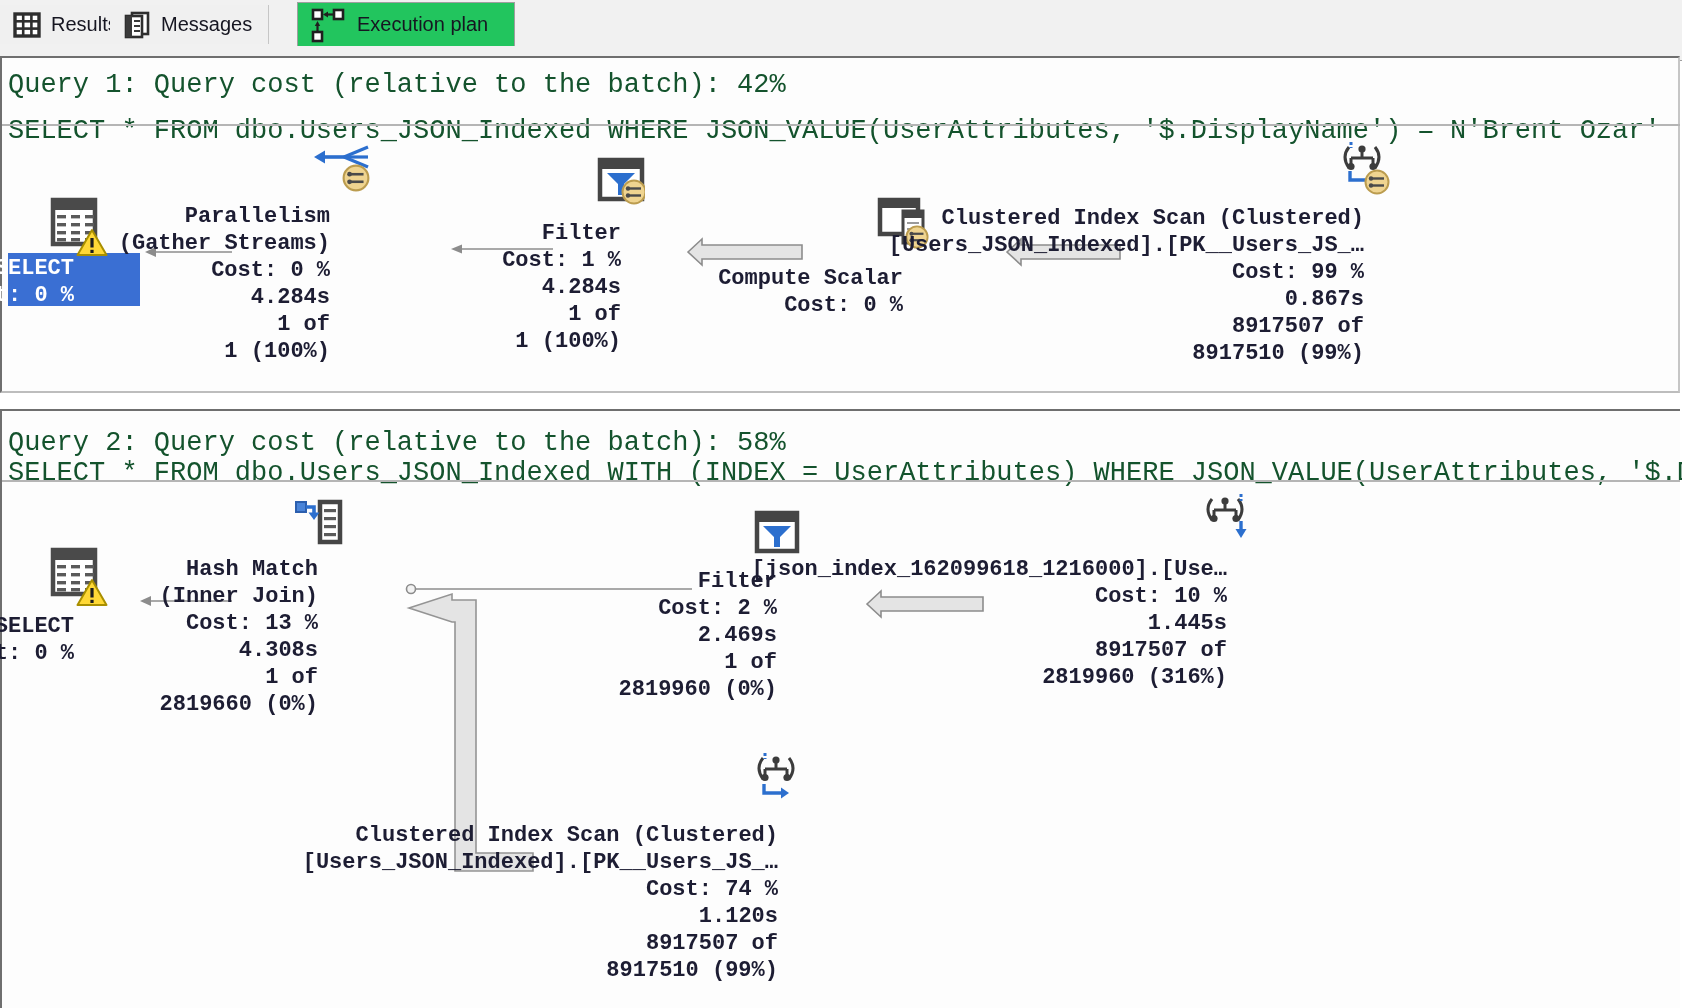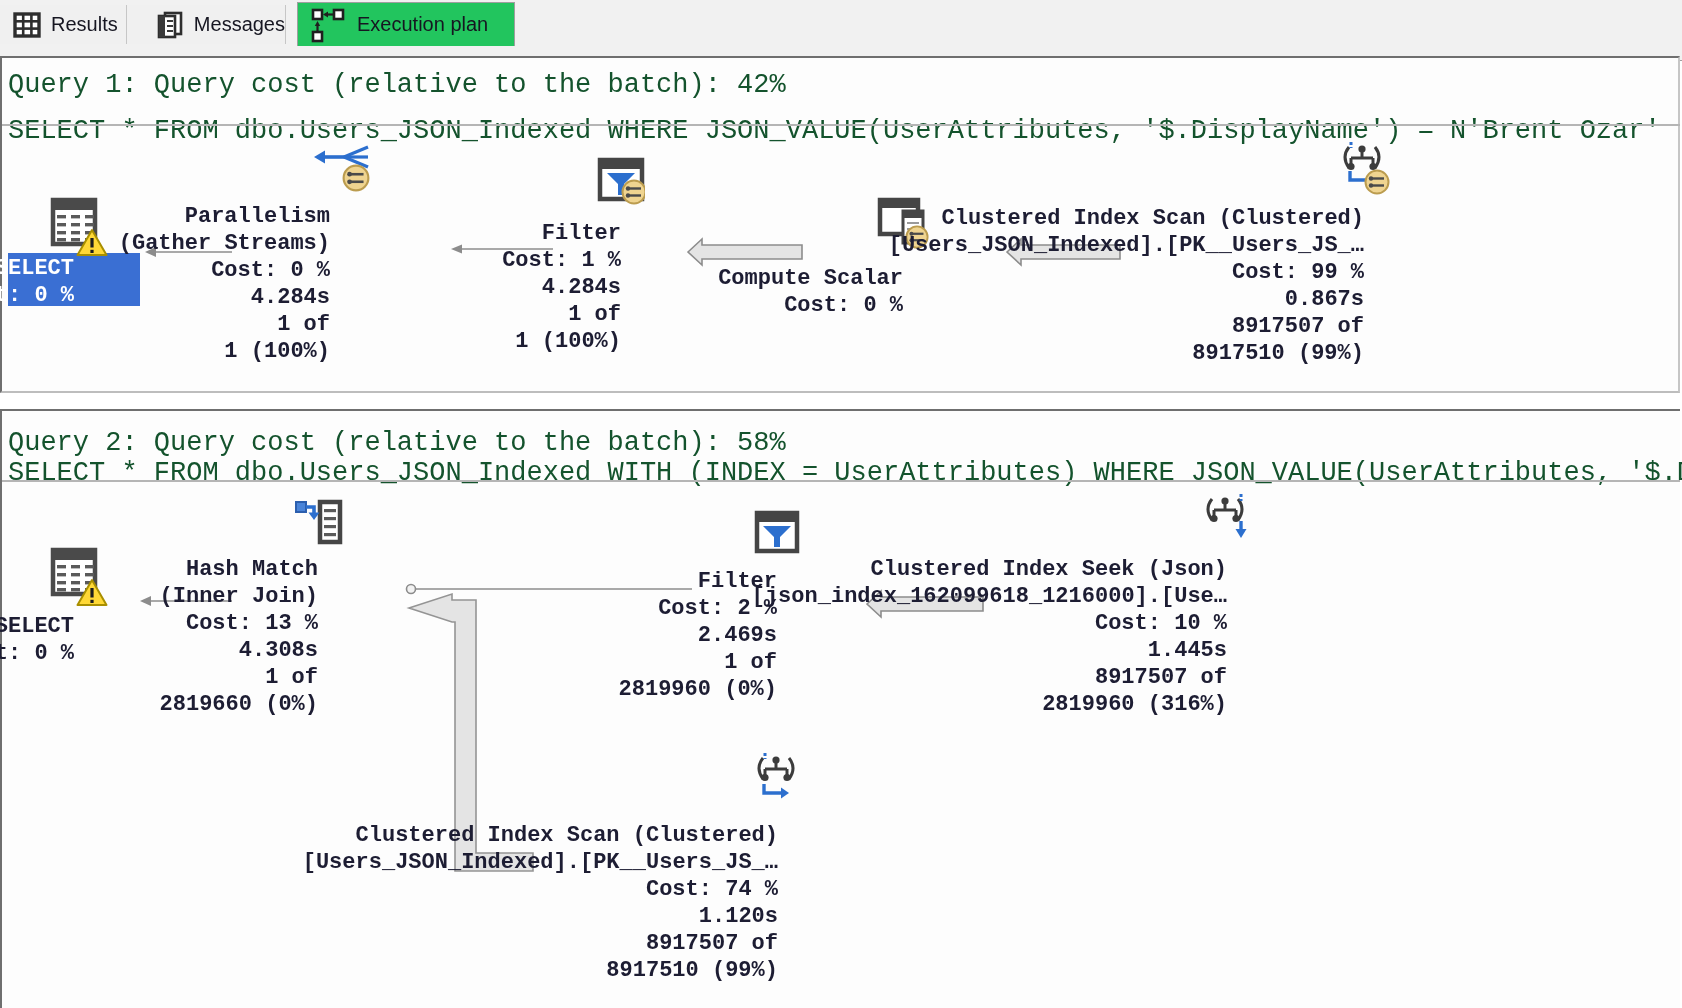--- a/index.html
+++ b/index.html
@@ -64,21 +64,21 @@
       <svg width="28" height="26" viewBox="0 0 28 26">
         <rect x="2" y="2" width="24" height="22" fill="#ffffff" stroke="#2e2e2e" stroke-width="3.4"></rect>
         <line x1="10.2" y1="2" x2="10.2" y2="24" stroke="#2e2e2e" stroke-width="2.6"></line>
         <line x1="18.4" y1="2" x2="18.4" y2="24" stroke="#2e2e2e" stroke-width="2.6"></line>
         <line x1="2" y1="9.3" x2="26" y2="9.3" stroke="#2e2e2e" stroke-width="2.6"></line>
         <line x1="2" y1="16.6" x2="26" y2="16.6" stroke="#2e2e2e" stroke-width="2.6"></line>
       </svg>
     </span>
     <span class="tab-label" style="margin-left:10px;">Results</span>
   </div>
-  <div class="tab" style="left:127px;width:159px;justify-content:flex-end;">
+  <div class="tab" style="left:110px;width:159px;">
     <span class="tab-icon" style="margin-left:13px;">
       <svg width="28" height="28" viewBox="0 0 28 28">
         <rect x="9" y="2" width="16" height="21" fill="#ffffff" stroke="#2e2e2e" stroke-width="2.6"></rect>
         <rect x="3" y="5" width="16" height="21" fill="#ffffff" stroke="#2e2e2e" stroke-width="2.6"></rect>
         <rect x="3" y="5" width="6" height="21" fill="#3a3a3a"></rect>
         <line x1="11" y1="10" x2="17" y2="10" stroke="#3a3a3a" stroke-width="2"></line>
         <line x1="11" y1="15" x2="17" y2="15" stroke="#3a3a3a" stroke-width="2"></line>
         <line x1="11" y1="20" x2="17" y2="20" stroke="#3a3a3a" stroke-width="2"></line>
       </svg>
     </span>
@@ -335,21 +335,20 @@
   <line x1="13" y1="17" x2="35" y2="17" stroke="#3c3c3c" stroke-width="3"></line>
   <line x1="13" y1="17" x2="13" y2="23" stroke="#3c3c3c" stroke-width="3"></line>
   <line x1="35" y1="17" x2="35" y2="23" stroke="#3c3c3c" stroke-width="3"></line>
   <circle cx="13" cy="25.5" r="3.6" fill="#3c3c3c"></circle>
   <circle cx="35" cy="25.5" r="3.6" fill="#3c3c3c"></circle>
     <line x1="40" y1="1" x2="40" y2="8" stroke="#2c6fce" stroke-width="3" stroke-dasharray="3,2"></line>
     <line x1="40" y1="28" x2="40" y2="38" stroke="#2c6fce" stroke-width="3.4"></line>
     <polygon points="40,45 34.5,36 45.5,36" fill="#2c6fce"></polygon>
         </svg></div>
       <div class="nlines-wrap" style="left: 1227px; top: 556px;">
-        <div class="nline">Clustered Index Seek (Json)</div>
         <div class="nline">[json_index_162099618_1216000].[Use…</div>
         <div class="nline">Cost: 10 %</div>
         <div class="nline">1.445s</div>
         <div class="nline">8917507 of</div>
         <div class="nline">2819960 (316%)</div>
       </div>
     </div>
     <div class="node">
       <div class="node-icon" style="left: 752px; top: 752px;"><svg width="52" height="54" viewBox="0 0 52 54">
   <path d="M11,6 Q3,16 11,27" fill="none" stroke="#3c3c3c" stroke-width="3"></path>

